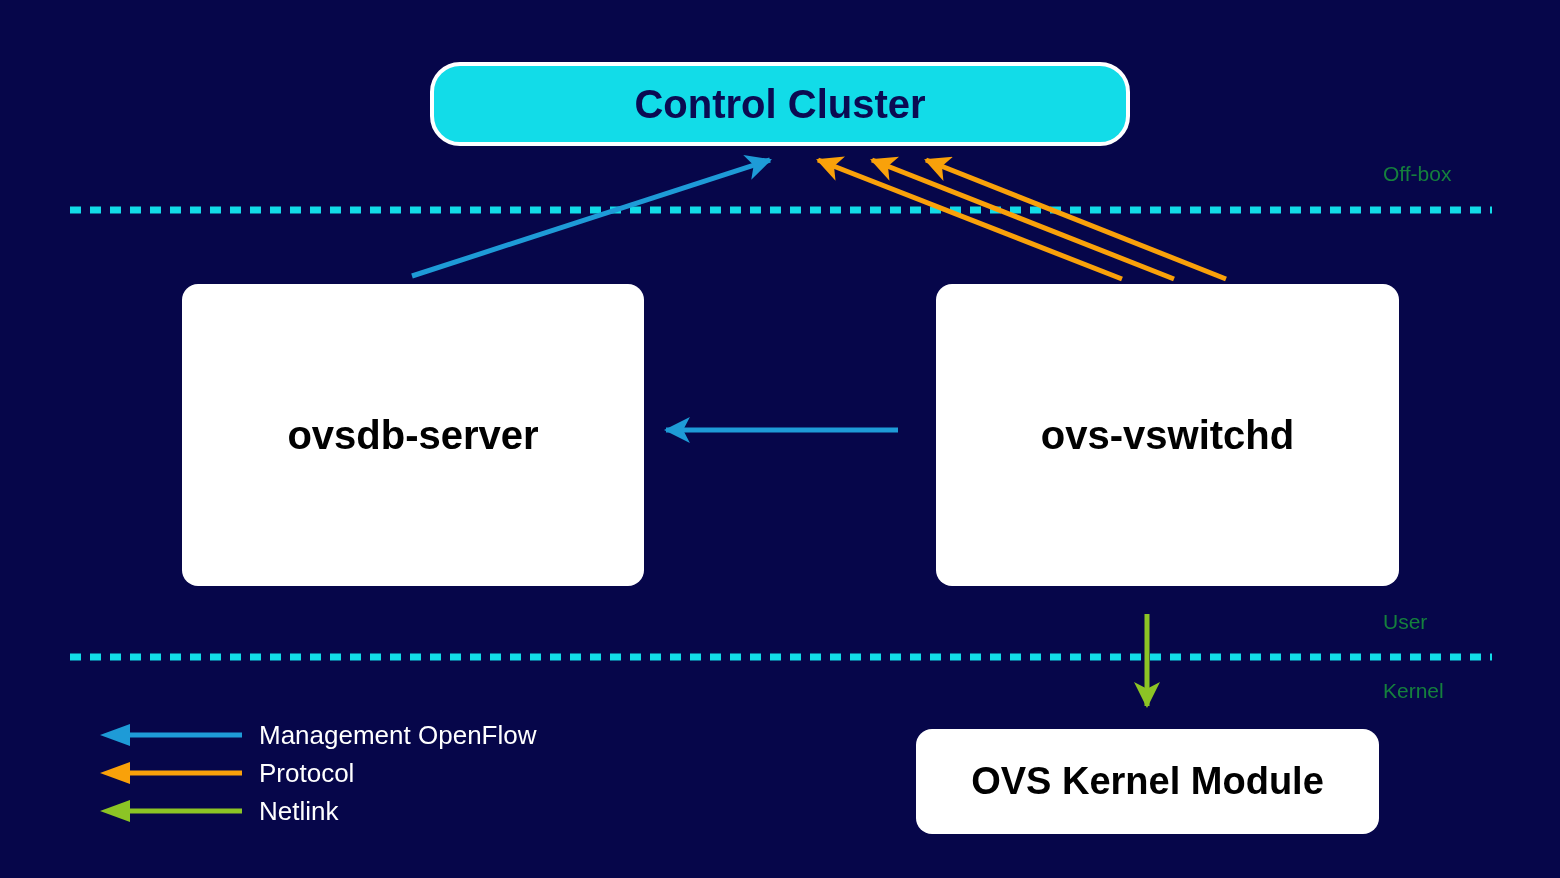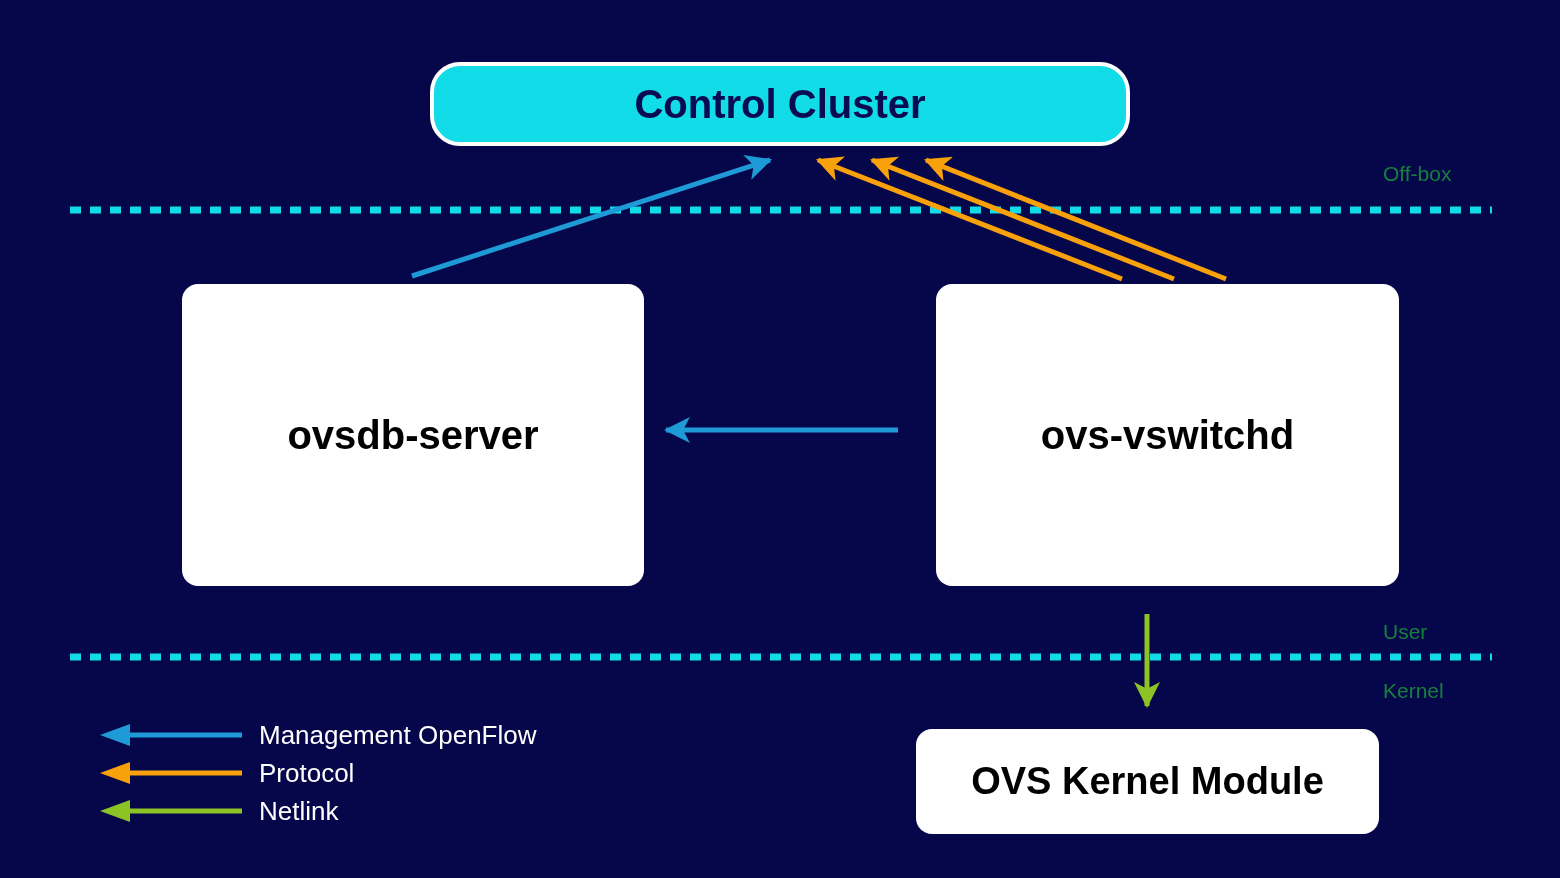--- a/index.html
+++ b/index.html
@@ -70,21 +70,21 @@
     height: 105px;
     font-size: 38px;
   }
   .zone-label {
     position: absolute;
     color: #15803d;
     font-size: 21px;
     white-space: nowrap;
   }
   .zone-offbox { left: 1383px; top: 162px; }
-  .zone-user   { left: 1383px; top: 610px; margin-top: 10px; }
+  .zone-user   { left: 1383px; top: 610px; }
   .zone-kernel { left: 1383px; top: 679px; }
 
   #legend {
     position: absolute;
     left: 90px;
     top: 723px;
     display: flex;
     flex-direction: column;
     gap: 14px;
   }

